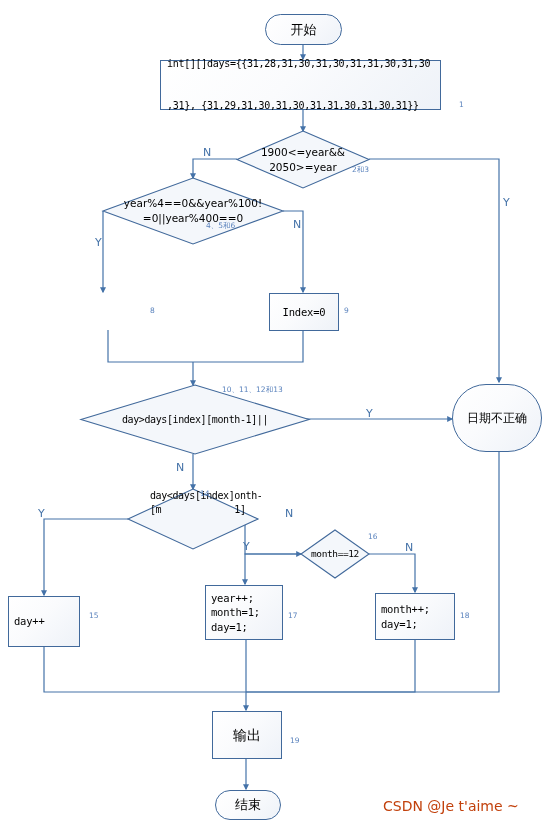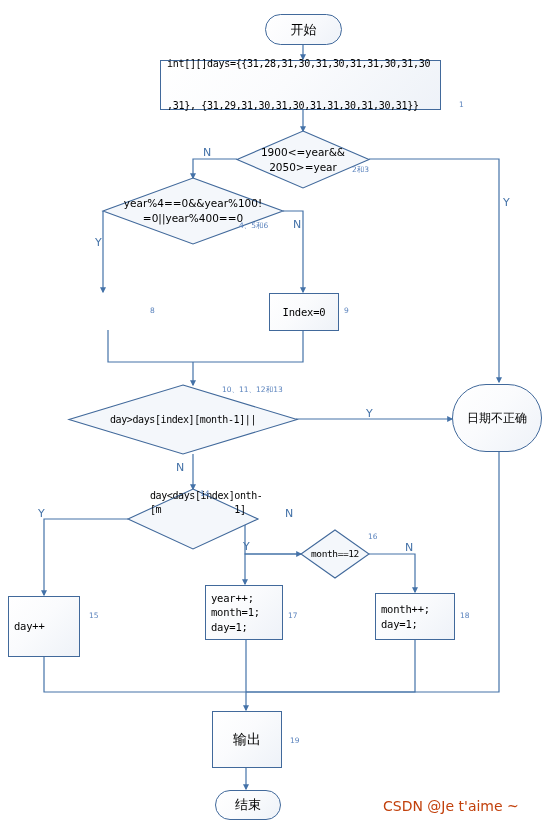--- a/index.html
+++ b/index.html
@@ -201,32 +201,32 @@
 
   <div class="diamond-wrap" style="left:103px; top:178px; width:180px; height:66px;">
     <svg width="180" height="66" viewBox="0 0 180 66" xmlns="http://www.w3.org/2000/svg">
       <polygon points="90,0 180,33 90,66 0,33" fill="#f4f7fb" stroke="#41699b" stroke-width="1.1"></polygon>
     </svg>
     <div class="diamond-label" style="flex-direction:column;">
       <span>year%4==0&amp;&amp;year%100!</span>
       <span>=0||year%400==0</span>
     </div>
   </div>
-  <div class="tag" style="left:239px; top:221px;">4、5和6</div>
+  <div class="tag" style="left:206px; top:221px;">4、5和6</div>
   <div class="branch" style="left:95px; top:236px;">Y</div>
   <div class="branch" style="left:293px; top:218px;">N</div>
 
   <div class="tag" style="left:150px; top:306px;">8</div>
 
   <div class="node process code" style="left:269px; top:293px; width:70px; height:38px;">
     <span>Index=0</span>
   </div>
   <div class="tag" style="left:344px; top:306px;">9</div>
 
-  <div class="diamond-wrap" style="left:69px; top:385px; width:228px; height:69px;">
+  <div class="diamond-wrap" style="left:81px; top:385px; width:228px; height:69px;">
     <svg width="228" height="69" viewBox="0 0 228 69" xmlns="http://www.w3.org/2000/svg">
       <polygon points="114,0 228,34.5 114,69 0,34.5" fill="#f4f7fb" stroke="#41699b" stroke-width="1.1"></polygon>
     </svg>
     <div class="diamond-label code" style="flex-direction:column;">
       <span>day&gt;days[index][month-1]||</span>
     </div>
   </div>
   <div class="tag" style="left:222px; top:385px;">10、11、12和13</div>
   <div class="branch" style="left:366px; top:407px;">Y</div>
   <div class="branch" style="left:176px; top:461px;">N</div>
@@ -249,21 +249,21 @@
       <polygon points="34,0 68,24 34,48 0,24" fill="#f4f7fb" stroke="#41699b" stroke-width="1.1"></polygon>
     </svg>
     <div class="diamond-label code" style="font-size:9.5px;">
       <span>month==12</span>
     </div>
   </div>
   <div class="tag" style="left:368px; top:532px;">16</div>
   <div class="branch" style="left:243px; top:540px;">Y</div>
   <div class="branch" style="left:405px; top:541px;">N</div>
 
-  <div class="node process code left-text" style="left:8px; top:596px; width:72px; height:61px;text-align:right;">
+  <div class="node process code left-text" style="left:8px; top:596px; width:72px; height:51px;text-align:right;">
     <span>day++</span>
   </div>
   <div class="tag" style="left:89px; top:611px;">15</div>
 
   <div class="node process code" style="left:205px; top:585px; width:78px; height:55px; flex-direction:column; align-items:flex-start; justify-content:center; padding-left:5px;">
     <span>year++;</span>
     <span>month=1;</span>
     <span>day=1;</span>
   </div>
   <div class="tag" style="left:288px; top:611px;">17</div>
@@ -271,21 +271,21 @@
   <div class="node process code" style="left:375px; top:593px; width:80px; height:47px; flex-direction:column; align-items:flex-start; justify-content:center; padding-left:5px;">
     <span>month++;</span>
     <span>day=1;</span>
   </div>
   <div class="tag" style="left:460px; top:611px;">18</div>
 
   <div class="node terminal" style="left:452px; top:384px; width:90px; height:68px; font-size:12px;justify-content:center;">
     <span>日期不正确</span>
   </div>
 
-  <div class="node process" style="left:212px; top:711px; width:70px; height:57px; font-size:14px;">
+  <div class="node process" style="left:212px; top:711px; width:70px; height:48px; font-size:14px;">
     <span>输出</span>
   </div>
   <div class="tag" style="left:290px; top:736px;">19</div>
 
   <div class="node terminal" style="left:215px; top:790px; width:66px; height:30px; font-size:13px;">
     <span>结束</span>
   </div>
 
   <div class="watermark" style="left:383px; top:798px;">CSDN @Je t'aime ~</div>
 

